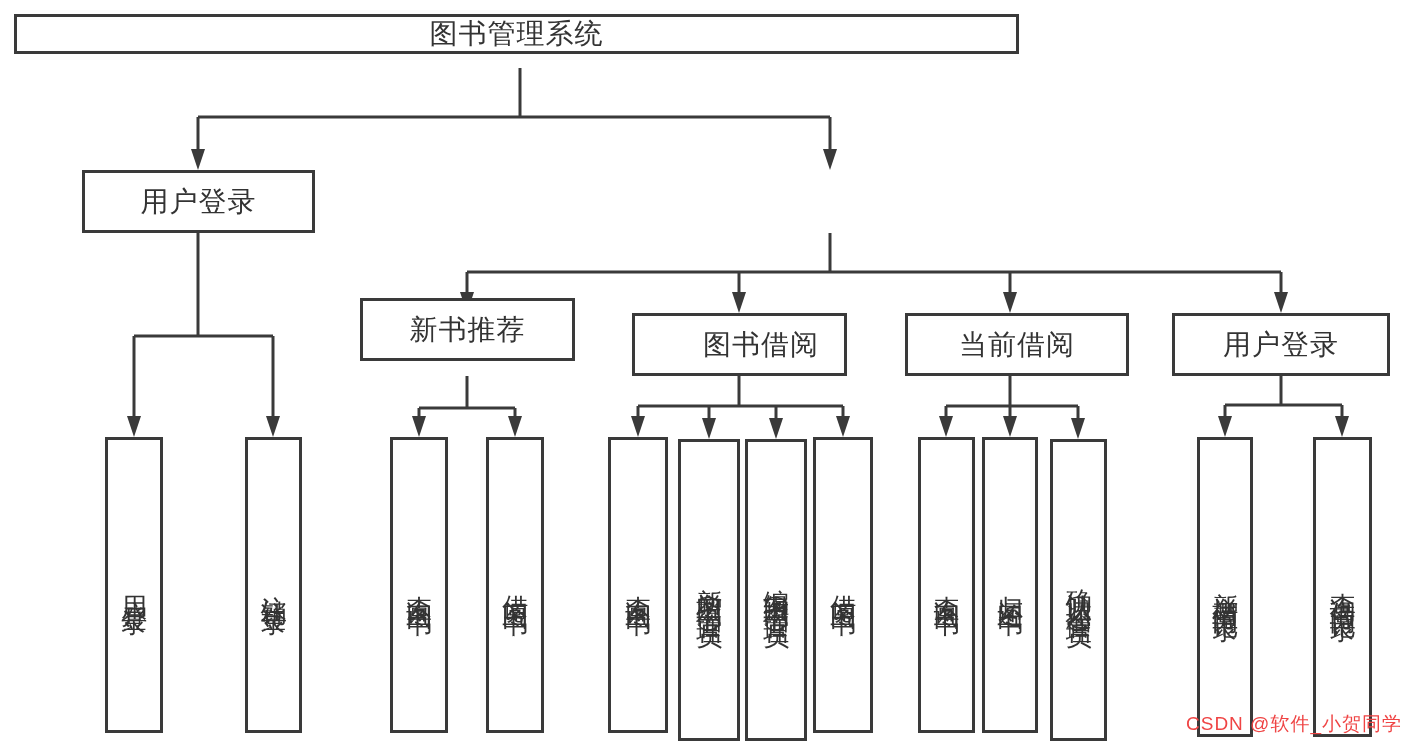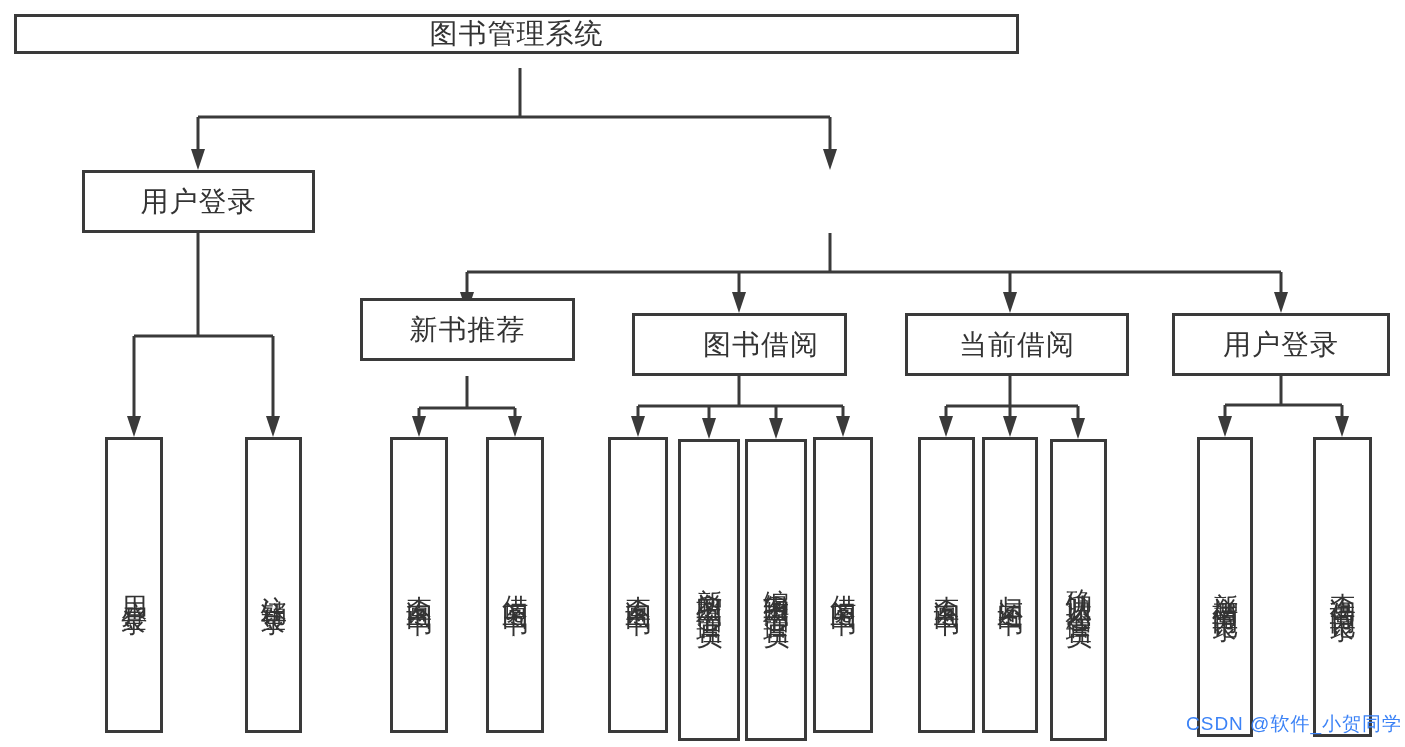--- a/index.html
+++ b/index.html
@@ -31,21 +31,21 @@
     letter-spacing: 5px;
     line-height: 1.05;
     white-space: nowrap;
   }
   .watermark {
     position: absolute;
     left: 1186px;
     top: 711px;
     z-index: 2;
     font-size: 19px;
-    color: #3b82f6;
+    color: #ef4444;
     letter-spacing: 1px;
     white-space: nowrap;
   }
 </style>
 </head>
 <body>
 
 <div class="stage">
 
   <svg class="wires" width="1405" height="747" viewBox="0 0 1405 747" fill="#3a3a3a" stroke="#3a3a3a" stroke-width="3">

